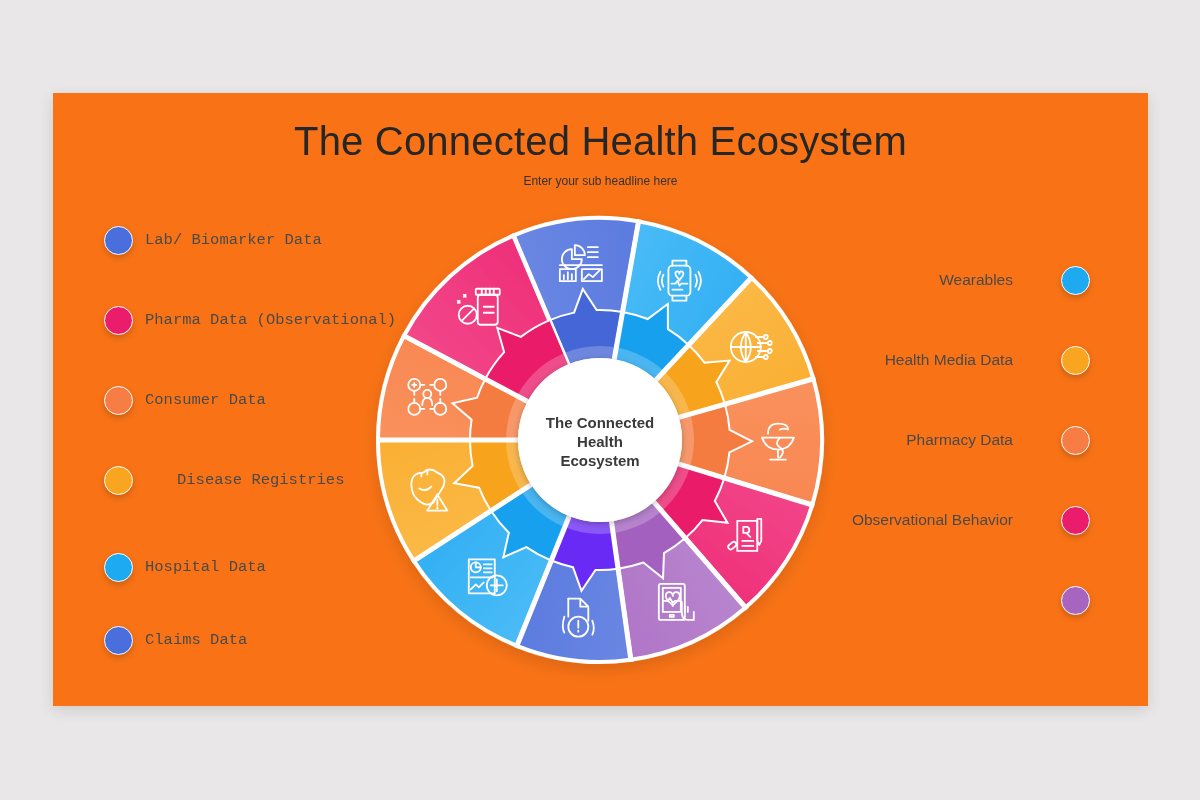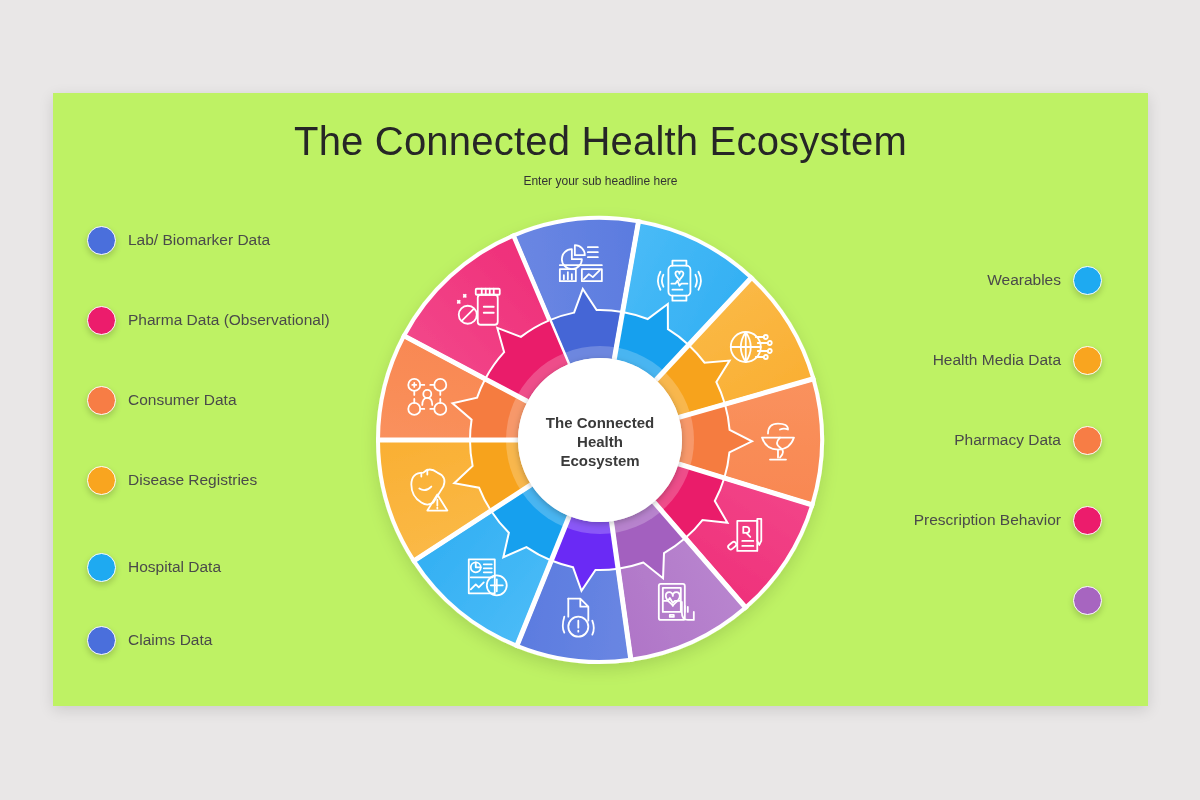--- a/index.html
+++ b/index.html
@@ -1,22 +1,22 @@
 <!DOCTYPE html>
 <html><head>
 <meta charset="utf-8">
 <style>
   html,body{margin:0;padding:0;}
   body{width:1200px;height:800px;background:#e9e7e7;position:relative;overflow:hidden;font-family:"Liberation Sans","DejaVu Sans",sans-serif;}
-  .slide{position:absolute;left:53px;top:93px;width:1095px;height:613px;background:#bef264;box-shadow:0 4px 14px rgba(0,0,0,0.12);}
+  .slide{position:absolute;left:53px;top:93px;width:1095px;height:613px;background:#f97316;box-shadow:0 4px 14px rgba(0,0,0,0.12);}
   .title{position:absolute;left:0;right:0;top:26px;text-align:center;font-size:40px;color:#262626;letter-spacing:0.2px;}
   .subtitle{position:absolute;left:0;right:0;top:81px;text-align:center;font-size:12px;color:#333;}
   .legend-item{position:absolute;height:30px;display:flex;align-items:center;font-size:15.5px;color:#4a4a4a;}
-  .legend-item.left{left:34px;}
-  .legend-item.right{right:46px;flex-direction:row-reverse;}
+  .legend-item.left{left:51px;font-family:Liberation Mono, monospace;}
+  .legend-item.right{right:58px;flex-direction:row-reverse;gap:36px;}
   .dot{width:27px;height:27px;border-radius:50%;box-shadow:0 3px 6px rgba(0,0,0,0.18);border:1.5px solid #fff;flex:none;}
   .legend-item.left .dot{margin-right:12px;}
   .legend-item.right .dot{margin-left:12px;}
   .wheel{position:absolute;left:0;top:0;}
   .center-label{position:absolute;left:487px;top:320px;width:120px;text-align:center;font-weight:bold;font-size:15px;line-height:19px;color:#3a3a3a;}
 </style>
 </head>
 <body>
 
 <div class="slide">
@@ -29,21 +29,21 @@
         <span>Lab/ Biomarker Data</span>
       </div>
       <div class="legend-item left" style="top: 212px;">
         <span class="dot" style="background: rgb(236, 28, 108);"></span>
         <span>Pharma Data (Observational)</span>
       </div>
       <div class="legend-item left" style="top: 292px; align-items: center;">
         <span class="dot" style="background: rgb(247, 125, 69);"></span>
         <span>Consumer Data</span>
       </div>
-      <div class="legend-item left" style="top: 372px;">
+      <div class="legend-item left" style="top: 372px; gap: 32px;">
         <span class="dot" style="background: rgb(249, 165, 31);"></span>
         <span>Disease Registries</span>
       </div>
       <div class="legend-item left" style="top: 452px; margin-top: 7px;">
         <span class="dot" style="background: rgb(30, 170, 241);"></span>
         <span>Hospital Data</span>
       </div>
       <div class="legend-item left" style="top: 532px; text-align: center;">
         <span class="dot" style="background: rgb(74, 111, 220);"></span>
         <span>Claims Data</span>
@@ -57,21 +57,21 @@
       <div class="legend-item right" style="top: 252px;">
         <span class="dot" style="background: rgb(249, 165, 31);"></span>
         <span>Health Media Data</span>
       </div>
       <div class="legend-item right" style="top: 332px;">
         <span class="dot" style="background: rgb(247, 125, 69);"></span>
         <span>Pharmacy Data</span>
       </div>
       <div class="legend-item right" style="top: 412px;">
         <span class="dot" style="background: rgb(236, 28, 108);"></span>
-        <span>Prescription Behavior</span>
+        <span>Observational Behavior</span>
       </div>
       <div class="legend-item right" style="top: 492px;">
         <span class="dot" style="background: rgb(167, 101, 192);"></span>
       </div>
     </div>
 
   <svg class="wheel" width="1095" height="613" viewBox="0 0 1095 613">
     <defs id="grads">
       <filter id="shadow" x="-20%" y="-20%" width="140%" height="140%">
         <feDropShadow dx="0" dy="6" stdDeviation="8" flood-color="#000" flood-opacity="0.12"></feDropShadow>

